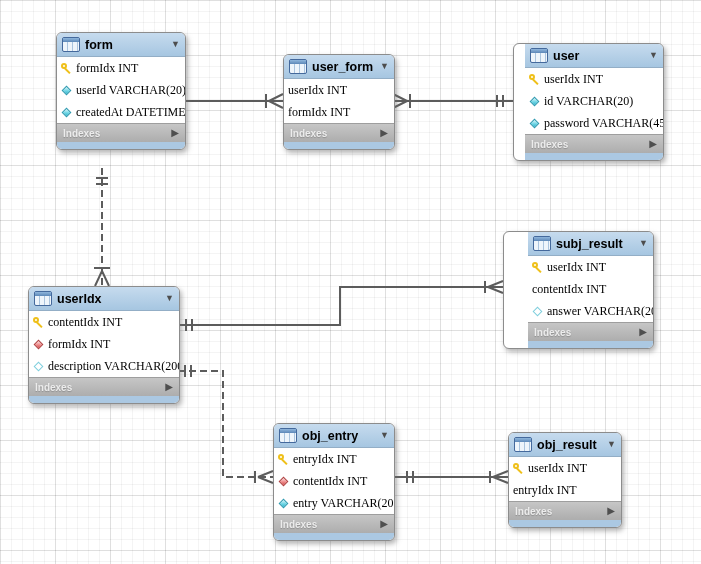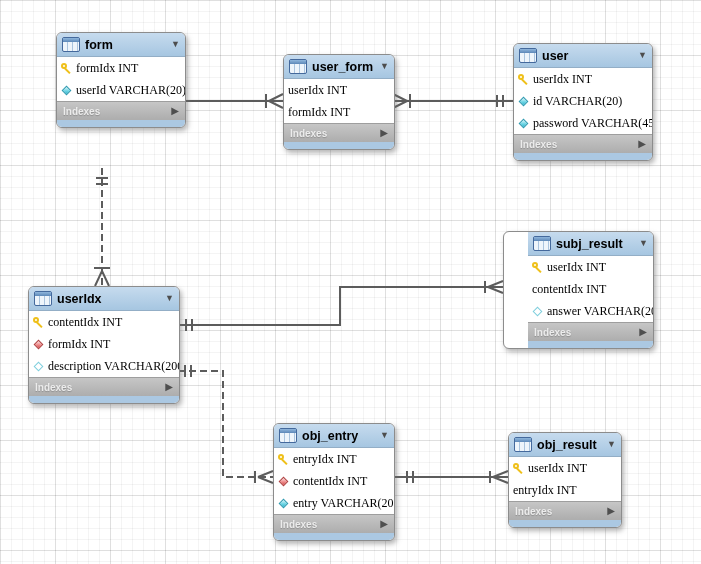--- a/index.html
+++ b/index.html
@@ -111,20 +111,24 @@
       <span class="collapse">▼</span>
     </div>
     <div class="trow">
       <span class="cicon" data-icon="key"></span>
       <span class="ctext">formIdx INT</span>
     </div>
     <div class="trow">
       <span class="cicon" data-icon="diamond-blue"></span>
       <span class="ctext">userId VARCHAR(20)</span>
     </div>
+    <div class="trow">
+      <span class="cicon" data-icon="diamond-blue"></span>
+      <span class="ctext">createdAt DATETIME</span>
+    </div>
     <div class="tfoot">
       <span class="ftext">Indexes</span>
       <span class="expand">▶</span>
     </div>
     <div class="tstrip"></div>
   </div>
 
   <div class="table" style="left:283px;top:54px;width:110px;">
     <div class="thead">
       <span class="ticon"></span>
@@ -139,21 +143,21 @@
 
       <span class="ctext">formIdx INT</span>
     </div>
     <div class="tfoot">
       <span class="ftext">Indexes</span>
       <span class="expand">▶</span>
     </div>
     <div class="tstrip"></div>
   </div>
 
-  <div class="table" style="left:513px;top:43px;width:138px;">
+  <div class="table" style="left:513px;top:43px;width:138px;padding-left:11px;">
     <div class="thead">
       <span class="ticon"></span>
       <span class="ttitle">user</span>
       <span class="collapse">▼</span>
     </div>
     <div class="trow">
       <span class="cicon" data-icon="key"></span>
       <span class="ctext">userIdx INT</span>
     </div>
     <div class="trow">

